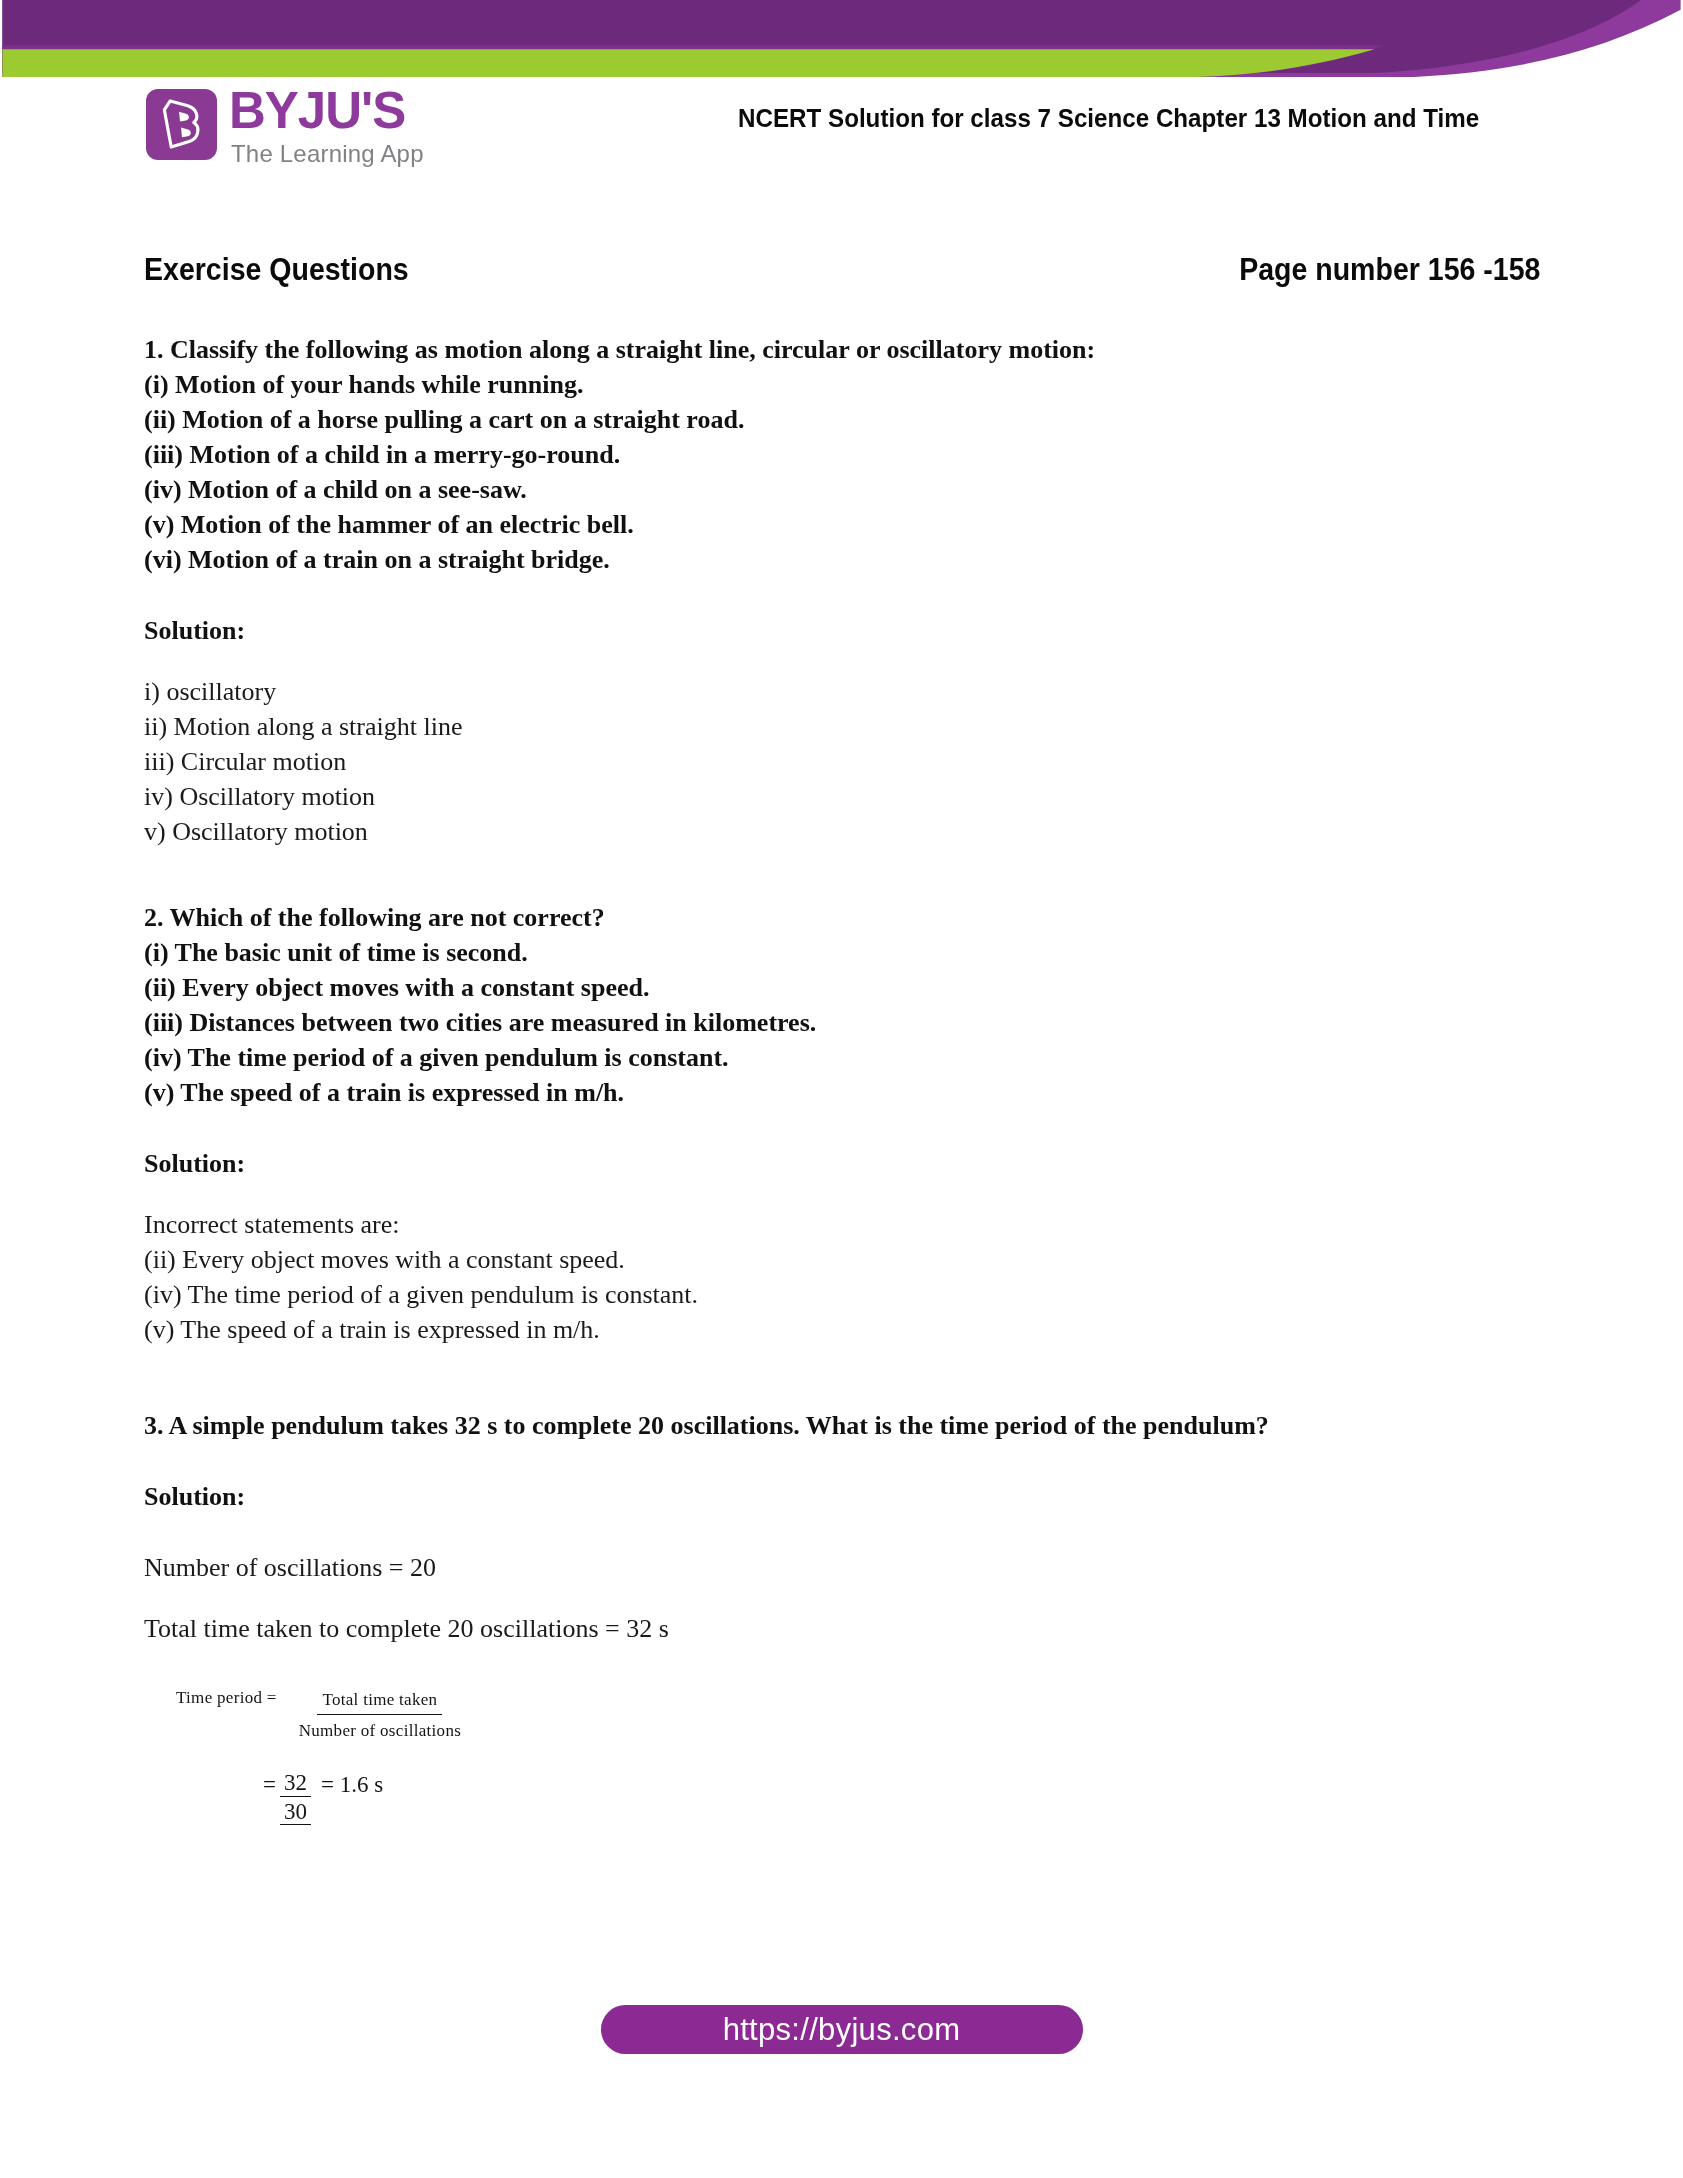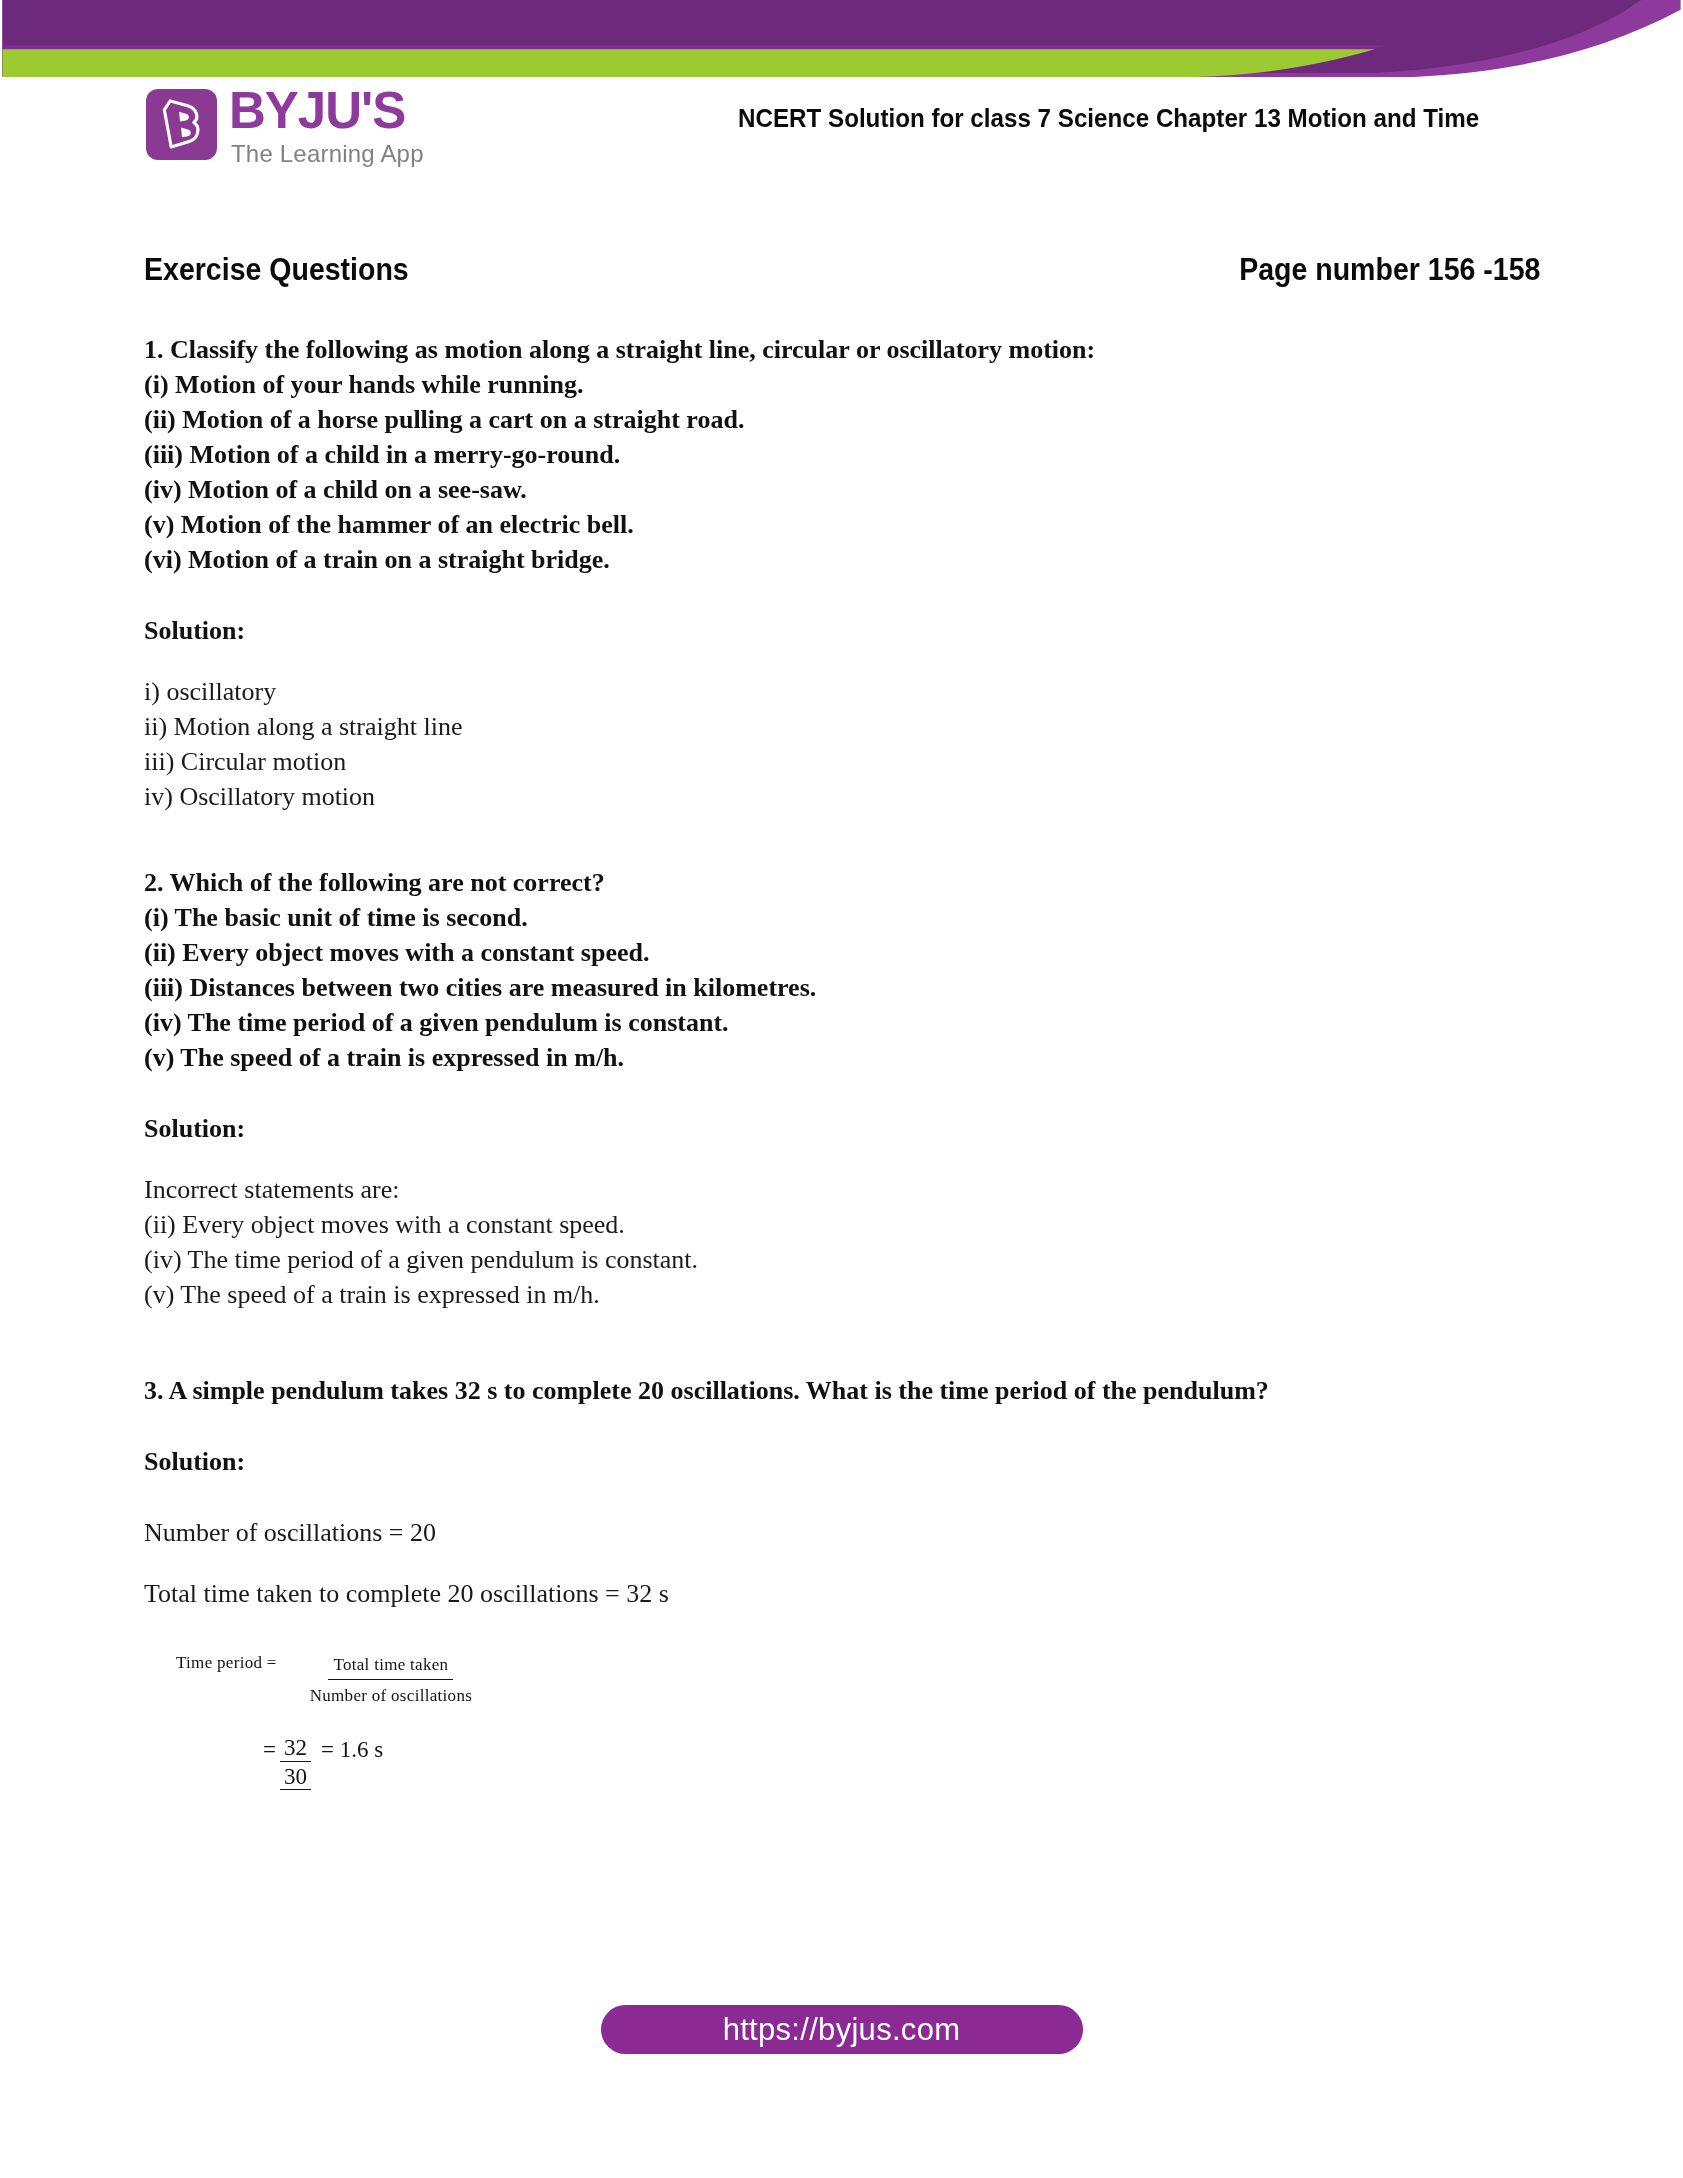--- a/index.html
+++ b/index.html
@@ -159,21 +159,21 @@
   #formula .f-row1 {
     display: flex;
     align-items: flex-start;
     font-size: 17px;
   }
   #formula .f-lhs {
     padding-top: 2px;
     letter-spacing: 0.3px;
   }
   #formula .f-frac {
-    margin-left: 33px;
+    margin-left: 22px;
     text-align: center;
     line-height: 27px;
   }
   #formula .f-num {
     border-bottom: 1.6px solid #1c1c1c;
     padding: 0 5px 1px 5px;
     display: inline-block;
     letter-spacing: 0.3px;
   }
   #formula .f-den {
@@ -274,20 +274,21 @@
 
   <div class="gap-md"></div>
   <div class="sol-label">Solution:</div>
   <div class="gap-sm"></div>
 
   <div class="ans-block">
     <div class="a-line">i) oscillatory</div>
     <div class="a-line">ii) Motion along a straight line</div>
     <div class="a-line">iii) Circular motion</div>
     <div class="a-line">iv) Oscillatory motion</div>
+    <div class="a-line">v) Oscillatory motion</div>
   </div>
 
   <div class="gap-lg"></div>
 
   <div class="q-block">
     <div class="q-line">2. Which of the following are not correct?</div>
     <div class="q-line">(i) The basic unit of time is second.</div>
     <div class="q-line">(ii) Every object moves with a constant speed.</div>
     <div class="q-line">(iii) Distances between two cities are measured in kilometres.</div>
     <div class="q-line">(iv) The time period of a given pendulum is constant.</div>

